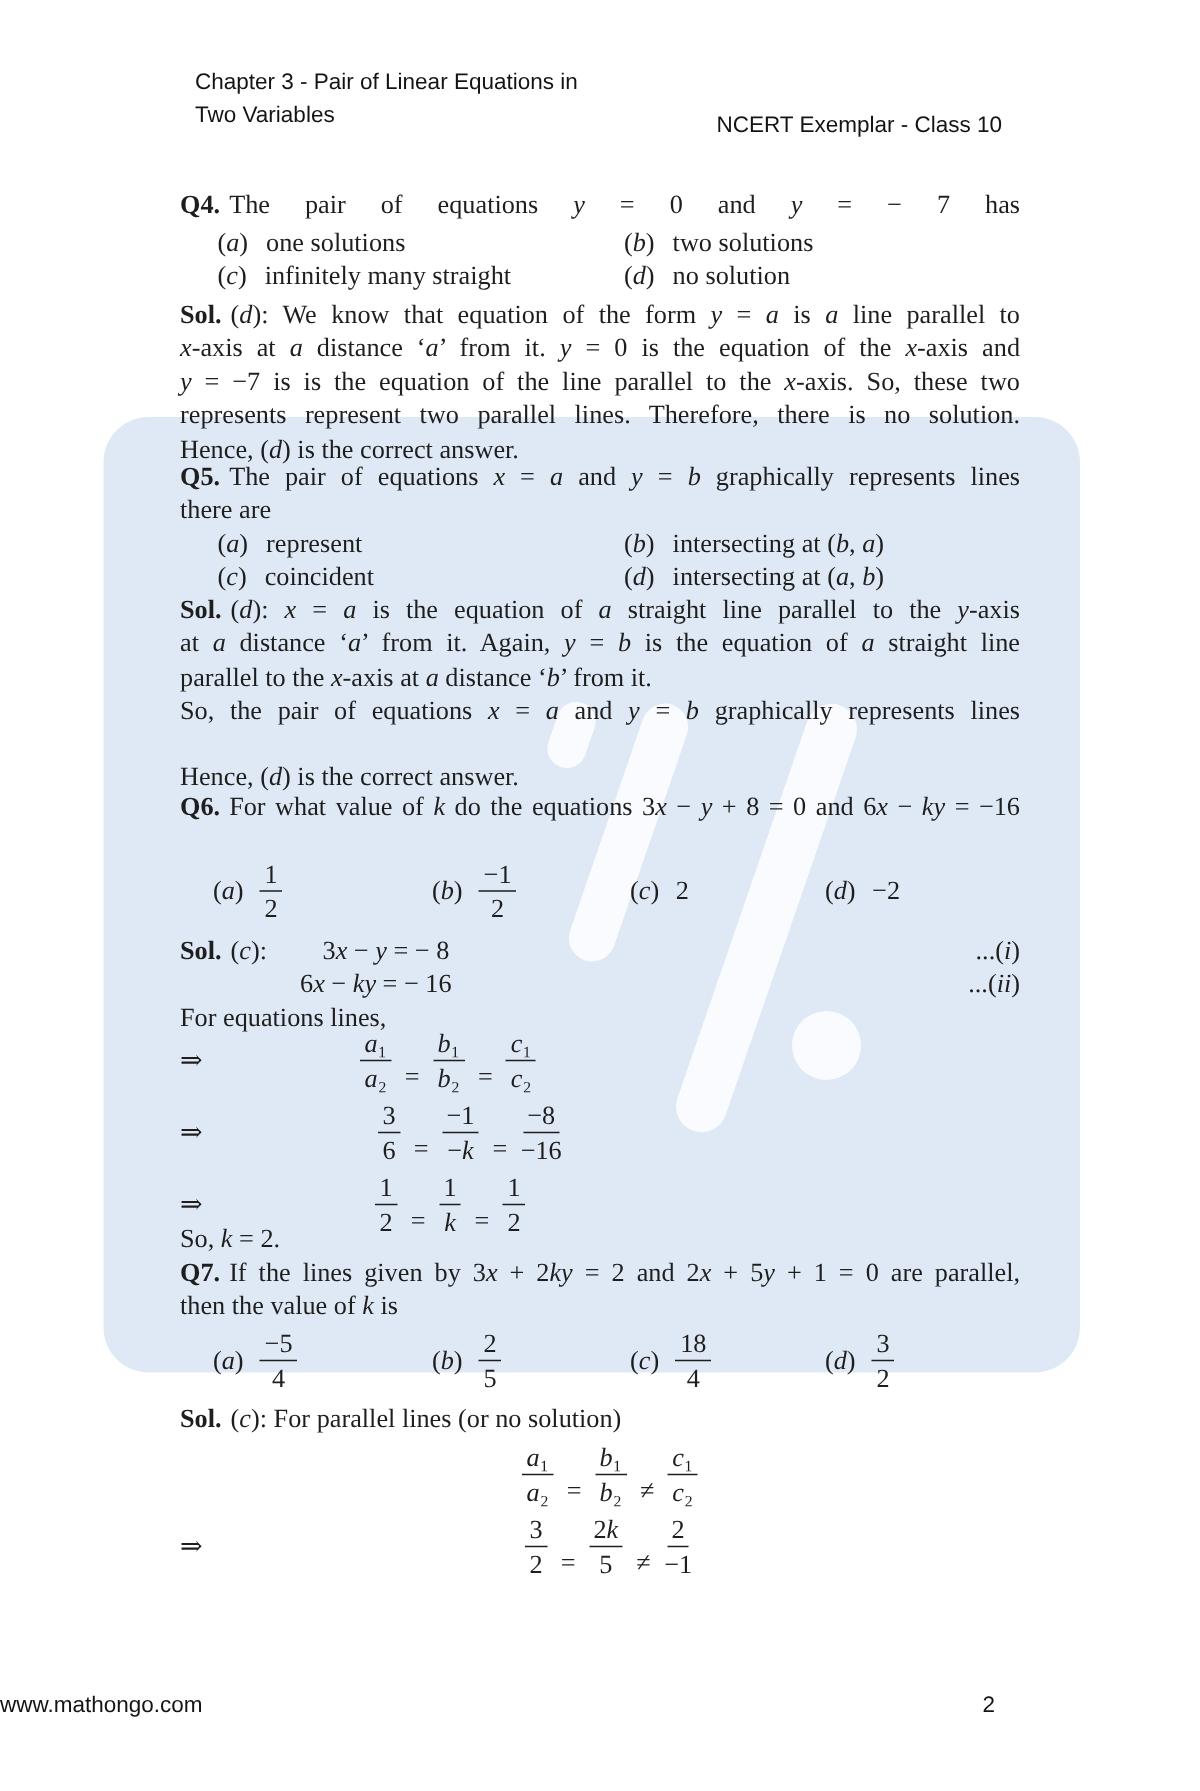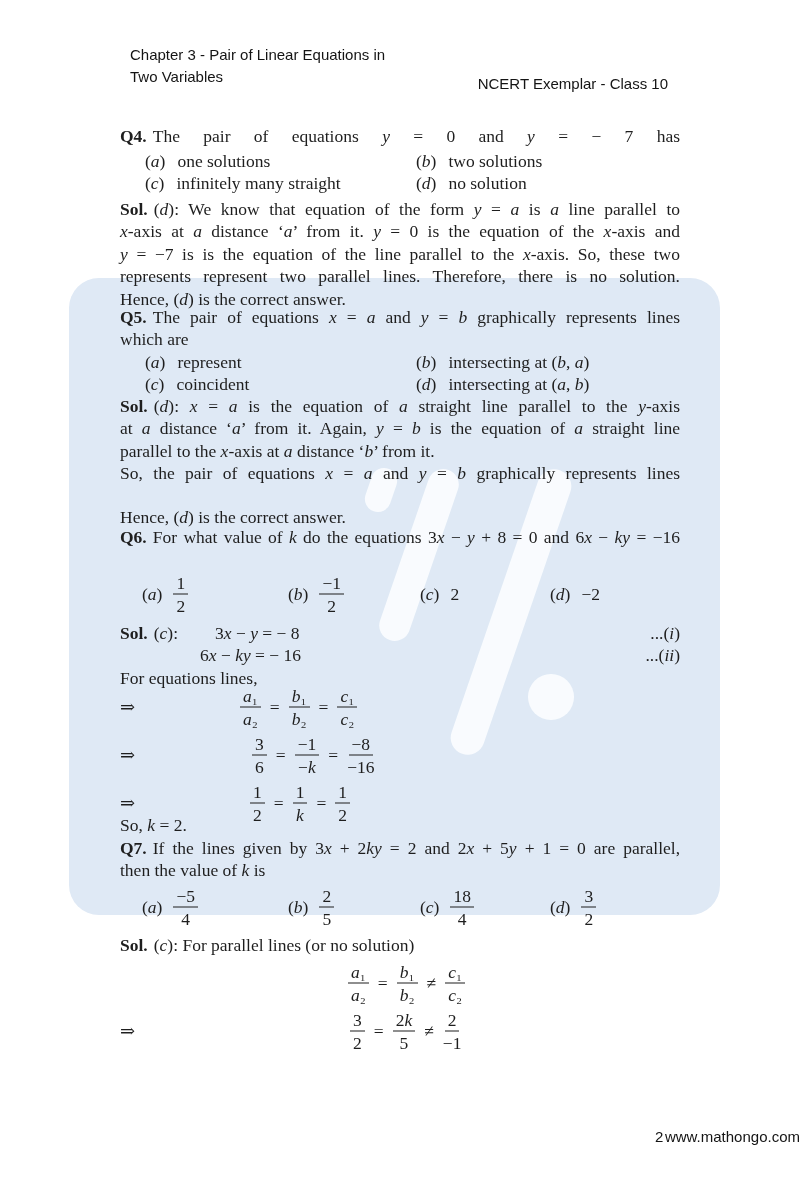--- a/index.html
+++ b/index.html
@@ -8,21 +8,21 @@
   
   .panel{position:absolute;left:69px;top:278px;width:651px;height:637px;
          background:#dfe9f5;border-radius:30px;}
   
   .wm{position:absolute;left:340px;top:440px;}
   
   .hdr{position:absolute;font-family:"Liberation Sans","DejaVu Sans",sans-serif;
        font-size:15px;line-height:22px;color:#141414;white-space:nowrap;}
   .hdr-left{left:130px;top:44px;}
   .hdr-right{right:132px;top:73px;text-align:right;}
-  .ftr{position:absolute;top:1128px;left:0;width:100%;text-align:right;
+  .ftr{position:absolute;top:1128px;left:0;width:100%;text-align:left;
        font-family:"Liberation Sans","DejaVu Sans",sans-serif;font-size:15px;color:#141414;}
   .pageno{position:absolute;top:1128px;left:655px;
        font-family:"Liberation Sans","DejaVu Sans",sans-serif;font-size:15px;color:#141414;}
   
   .content{position:absolute;left:120px;top:14px;width:560px;height:1022px;font-size:17.5px;}
   .ln{position:absolute;left:0;width:100%;line-height:22px;white-space:nowrap;}
   .jl{text-align:justify;text-align-last:justify;}
   .ln b{margin-right:6px;}
   i{font-style:italic;}
   
@@ -41,21 +41,21 @@
   
   .eqrow{position:absolute;left:0;width:100%;line-height:22px;}
   .eqrow .lead{position:absolute;left:0;top:0;white-space:nowrap;}
   .eqrow .lead b{margin-right:6px;}
   .eqrow .eq{position:absolute;top:0;white-space:nowrap;}
   .eqrow .tag{position:absolute;right:0;top:0;white-space:nowrap;}
   
   .frow{position:absolute;left:0;width:100%;height:48px;}
   .frow .arr{position:absolute;left:0;top:50%;transform:translateY(-50%);font-size:18px;}
   .frow .eg{position:absolute;top:50%;transform:translateY(-50%);
-            display:inline-flex;align-items:center;gap:9px;white-space:nowrap;}
+            display:inline-flex;align-items:flex-end;gap:9px;white-space:nowrap;}
 </style>
 </head>
 <body>
 
 <div class="page">
 
   <div class="panel"></div>
 
   <svg class="wm" width="260" height="350" viewBox="0 0 260 350">
     <g fill="#fbfdff" opacity="0.95">
@@ -83,21 +83,21 @@
       <span class="ocell" style="left:25px"><span class="olet">(<i>c</i>)</span><span>infinitely many straight</span></span>
       <span class="ocell" style="left:296px"><span class="olet">(<i>d</i>)</span><span>no solution</span></span>
     </div>
     <div class="ln jl" style="top:184px"><b>Sol.</b><span>(<i>d</i>): We know that equation of the form <i>y</i> = <i>a</i> is <i>a</i> line parallel to</span></div>
     <div class="ln jl" style="top:206px"><i>x</i>-axis at <i>a</i> distance ‘<i>a</i>’ from it. <i>y</i> = 0 is the equation of the <i>x</i>-axis and</div>
     <div class="ln jl" style="top:229px"><i>y</i> = −7 is is the equation of the line parallel to the <i>x</i>-axis. So, these two</div>
     <div class="ln jl" style="top:251px">represents represent two parallel lines. Therefore, there is no solution.</div>
     <div class="ln" style="top:274px">Hence, (<i>d</i>) is the correct answer.</div>
 
     <div class="ln jl" style="top:292px"><b>Q5.</b><span>The pair of equations <i>x</i> = <i>a</i> and <i>y</i> = <i>b</i> graphically represents lines</span></div>
-    <div class="ln" style="top:314px">which are</div>
+    <div class="ln" style="top:314px">there are</div>
     <div class="orow" style="top:337px">
       <span class="ocell" style="left:25px"><span class="olet">(<i>a</i>)</span><span>represent</span></span>
       <span class="ocell" style="left:296px"><span class="olet">(<i>b</i>)</span><span>intersecting at (<i>b</i>, <i>a</i>)</span></span>
     </div>
     <div class="orow" style="top:359px">
       <span class="ocell" style="left:25px"><span class="olet">(<i>c</i>)</span><span>coincident</span></span>
       <span class="ocell" style="left:296px"><span class="olet">(<i>d</i>)</span><span>intersecting at (<i>a</i>, <i>b</i>)</span></span>
     </div>
     <div class="ln jl" style="top:381px"><b>Sol.</b><span>(<i>d</i>): <i>x</i> = <i>a</i> is the equation of <i>a</i> straight line parallel to the <i>y</i>-axis</span></div>
     <div class="ln jl" style="top:403px">at <i>a</i> distance ‘<i>a</i>’ from it. Again, <i>y</i> = <i>b</i> is the equation of <i>a</i> straight line</div>

